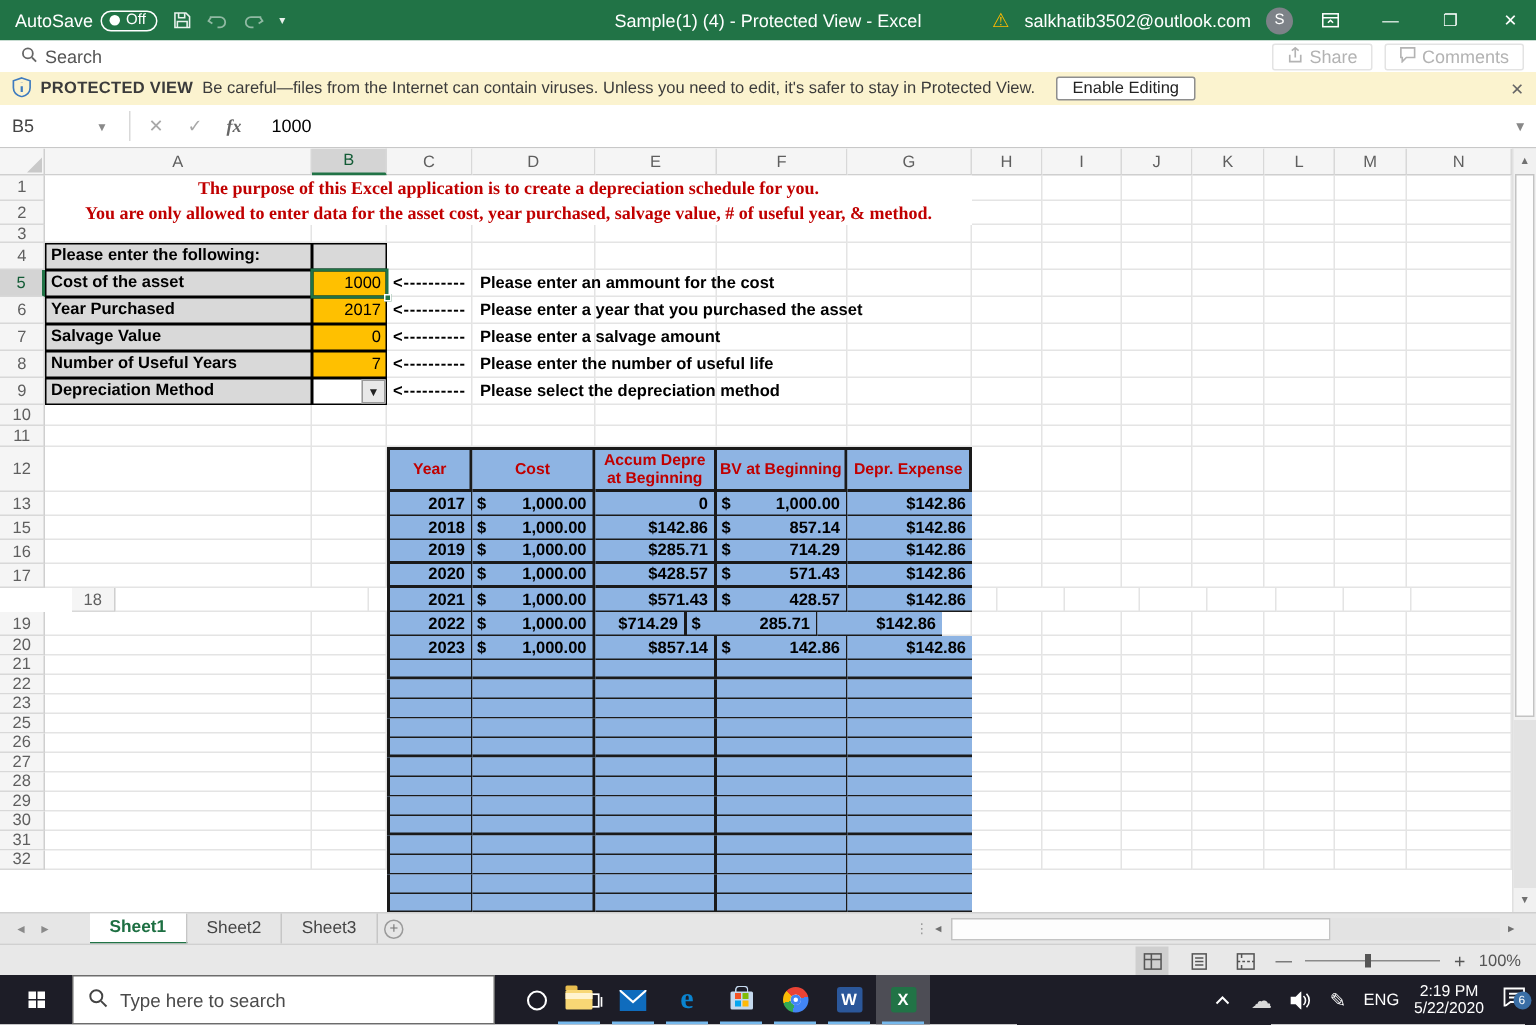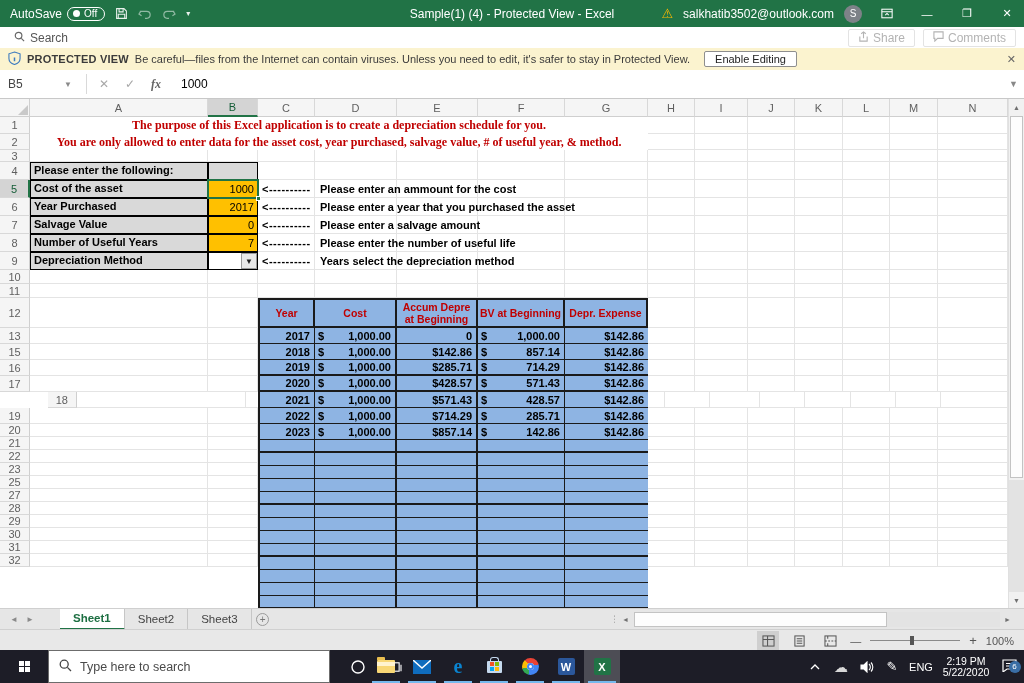--- a/index.html
+++ b/index.html
@@ -666,20 +666,37 @@
         <div class="cell" style="width: 83px;"></div>
         <div class="cell" style="width: 47px;"></div>
         <div class="cell" style="width: 53px;"></div>
         <div class="cell" style="width: 47px;"></div>
         <div class="cell" style="width: 48px;"></div>
         <div class="cell" style="width: 47px;"></div>
         <div class="cell" style="width: 48px;"></div>
         <div class="cell" style="width: 70px;"></div>
       </div>
       <div class="grow" style="height: 13px;">
+        <div class="rh">26</div>
+        <div class="cell" style="width: 178px;"></div>
+        <div class="cell" style="width: 50px;"></div>
+        <div class="cell" style="width: 57px;"></div>
+        <div class="cell" style="width: 82px;"></div>
+        <div class="cell" style="width: 81px;"></div>
+        <div class="cell" style="width: 87px;"></div>
+        <div class="cell" style="width: 83px;"></div>
+        <div class="cell" style="width: 47px;"></div>
+        <div class="cell" style="width: 53px;"></div>
+        <div class="cell" style="width: 47px;"></div>
+        <div class="cell" style="width: 48px;"></div>
+        <div class="cell" style="width: 47px;"></div>
+        <div class="cell" style="width: 48px;"></div>
+        <div class="cell" style="width: 70px;"></div>
+      </div>
+      <div class="grow" style="height: 13px;">
         <div class="rh">27</div>
         <div class="cell" style="width: 178px;"></div>
         <div class="cell" style="width: 50px;"></div>
         <div class="cell" style="width: 57px;"></div>
         <div class="cell" style="width: 82px;"></div>
         <div class="cell" style="width: 81px;"></div>
         <div class="cell" style="width: 87px;"></div>
         <div class="cell" style="width: 83px;"></div>
         <div class="cell" style="width: 47px;"></div>
         <div class="cell" style="width: 53px;"></div>
@@ -778,21 +795,21 @@
       <div class="ov titleline" style="left: 30px; top: 18px; width: 618px; height: 17px;">The purpose of this Excel application is to create a depreciation schedule for you.</div>
       <div class="ov arrowtxt" style="left: 262px; top: 81px; width: 60px; height: 18px;">&lt;----------</div>
       <div class="ov instr" style="left: 320px; top: 81px; width: 330px; height: 18px;">Please enter an ammount for the cost</div>
       <div class="ov arrowtxt" style="left: 262px; top: 99px; width: 60px; height: 18px;">&lt;----------</div>
       <div class="ov instr" style="left: 320px; top: 99px; width: 330px; height: 18px;">Please enter a year that you purchased the asset</div>
       <div class="ov arrowtxt" style="left: 262px; top: 117px; width: 60px; height: 18px;">&lt;----------</div>
       <div class="ov instr" style="left: 320px; top: 117px; width: 330px; height: 18px;">Please enter a salvage amount</div>
       <div class="ov arrowtxt" style="left: 262px; top: 135px; width: 60px; height: 18px;">&lt;----------</div>
       <div class="ov instr" style="left: 320px; top: 135px; width: 330px; height: 18px;">Please enter the number of useful life</div>
       <div class="ov arrowtxt" style="left: 262px; top: 153px; width: 60px; height: 18px;">&lt;----------</div>
-      <div class="ov instr" style="left: 320px; top: 153px; width: 330px; height: 18px;">Years select the depreciation method</div>
+      <div class="ov instr" style="left: 320px; top: 153px; width: 330px; height: 18px;">Please select the depreciation method</div>
       <div class="ov ddbtn" style="left: 241px; top: 154px; width: 16px; height: 16px;">▼</div>
       <div class="ov selring" style="left: 207px; top: 80px; width: 52px; height: 20px;">
         <div class="selhandle" style="right: -4px; bottom: -4px; position: absolute;"></div>
       </div>
       <div id="deptable" style="left: 258px; top: 199px; width: 390px; position: absolute;">
         <div class="trow" style="height: 30px; border-top: 2px solid rgb(26, 26, 26);">
           <div class="thc" style="width: 57px; border-left: 2px solid rgb(26, 26, 26); border-right: 2px solid rgb(26, 26, 26); border-bottom: 2px solid rgb(26, 26, 26); white-space: nowrap; padding: 0px 2px;">Year</div>
           <div class="thc" style="width: 82px; border-left: none; border-right: 2px solid rgb(26, 26, 26); border-bottom: 2px solid rgb(26, 26, 26); white-space: nowrap; padding: 0px 2px;">Cost</div>
           <div class="thc" style="width: 81px; border-left: none; border-right: 2px solid rgb(26, 26, 26); border-bottom: 2px solid rgb(26, 26, 26); padding: 0px 2px;">Accum Depre at Beginning</div>
           <div class="thc" style="width: 87px; border-left: none; border-right: 2px solid rgb(26, 26, 26); border-bottom: 2px solid rgb(26, 26, 26); white-space: nowrap; padding: 0px 2px;">BV at Beginning</div>
@@ -894,21 +911,21 @@
           </div>
         </div>
         <div class="trow" style="height: 16px;">
           <div class="tc" style="width: 57px; border-left: 2px solid rgb(26, 26, 26); border-right: 1px solid rgb(26, 26, 26); border-bottom: 1px solid rgb(26, 26, 26);">
             <span class="val">2022</span>
           </div>
           <div class="tc" style="width: 82px; border-left: none; border-right: 2px solid rgb(26, 26, 26); border-bottom: 1px solid rgb(26, 26, 26);">
             <span class="usd">$</span>
             <span class="val">1,000.00</span>
           </div>
-          <div class="tc" style="width: 81px; border-left: none; border-right: 2px solid rgb(26, 26, 26); border-bottom: 1px solid rgb(26, 26, 26);">
+          <div class="tc" style="width: 61px; border-left: none; border-right: 2px solid rgb(26, 26, 26); border-bottom: 1px solid rgb(26, 26, 26);">
             <span class="val">$714.29</span>
           </div>
           <div class="tc" style="width: 87px; border-left: none; border-right: 1px solid rgb(26, 26, 26); border-bottom: 1px solid rgb(26, 26, 26);">
             <span class="usd">$</span>
             <span class="val">285.71</span>
           </div>
           <div class="tc" style="width: 83px; border-left: none; border-right: none; border-bottom: 1px solid rgb(26, 26, 26);">
             <span class="val">$142.86</span>
           </div>
         </div>

